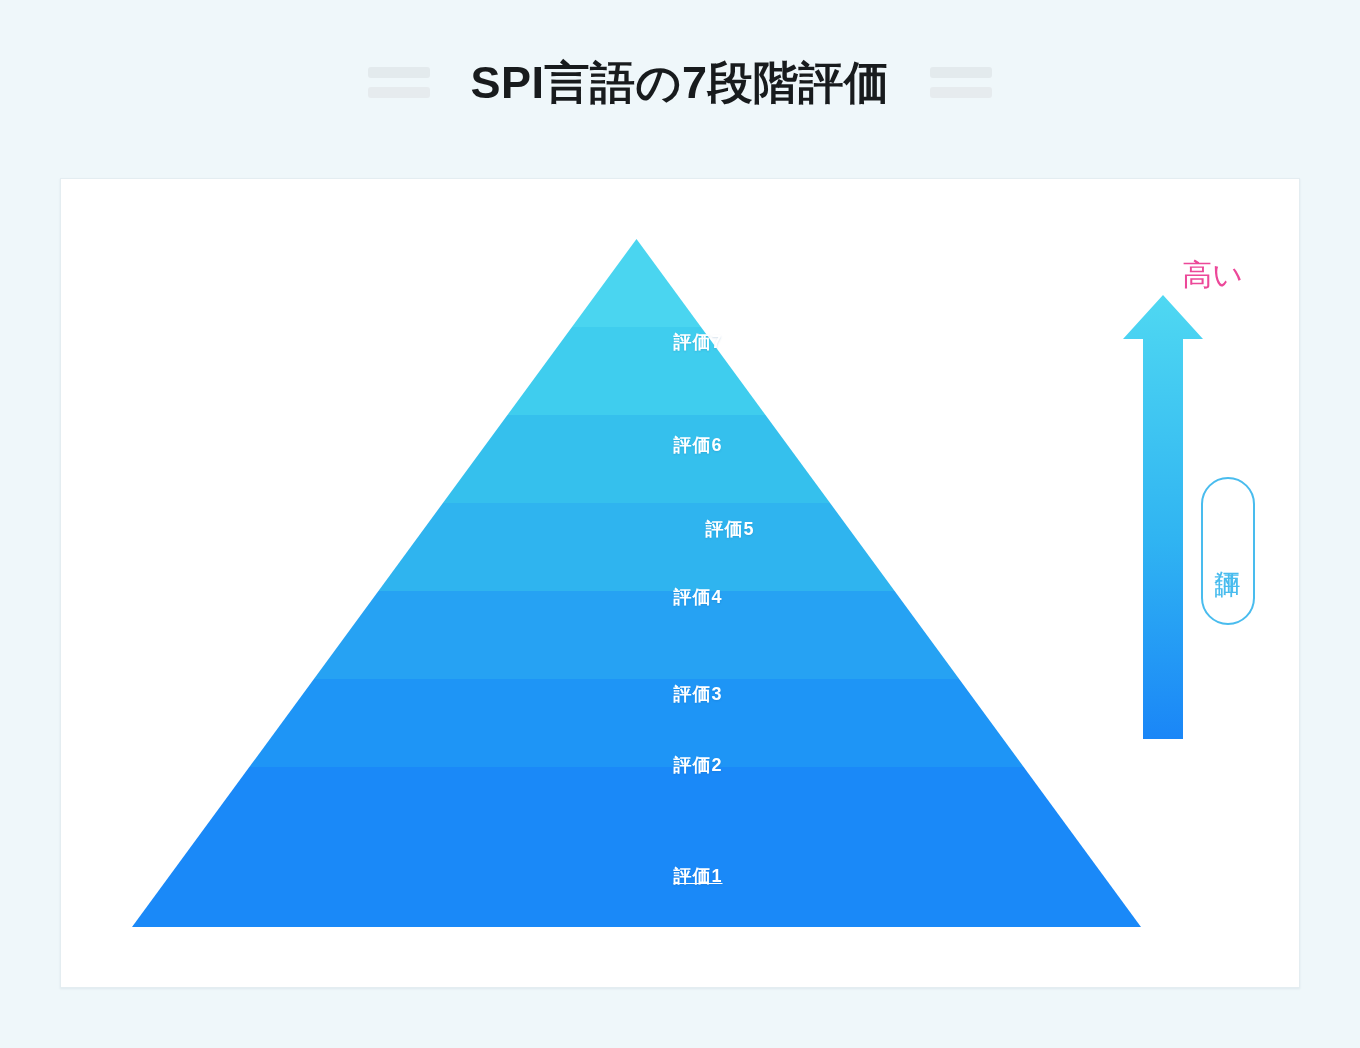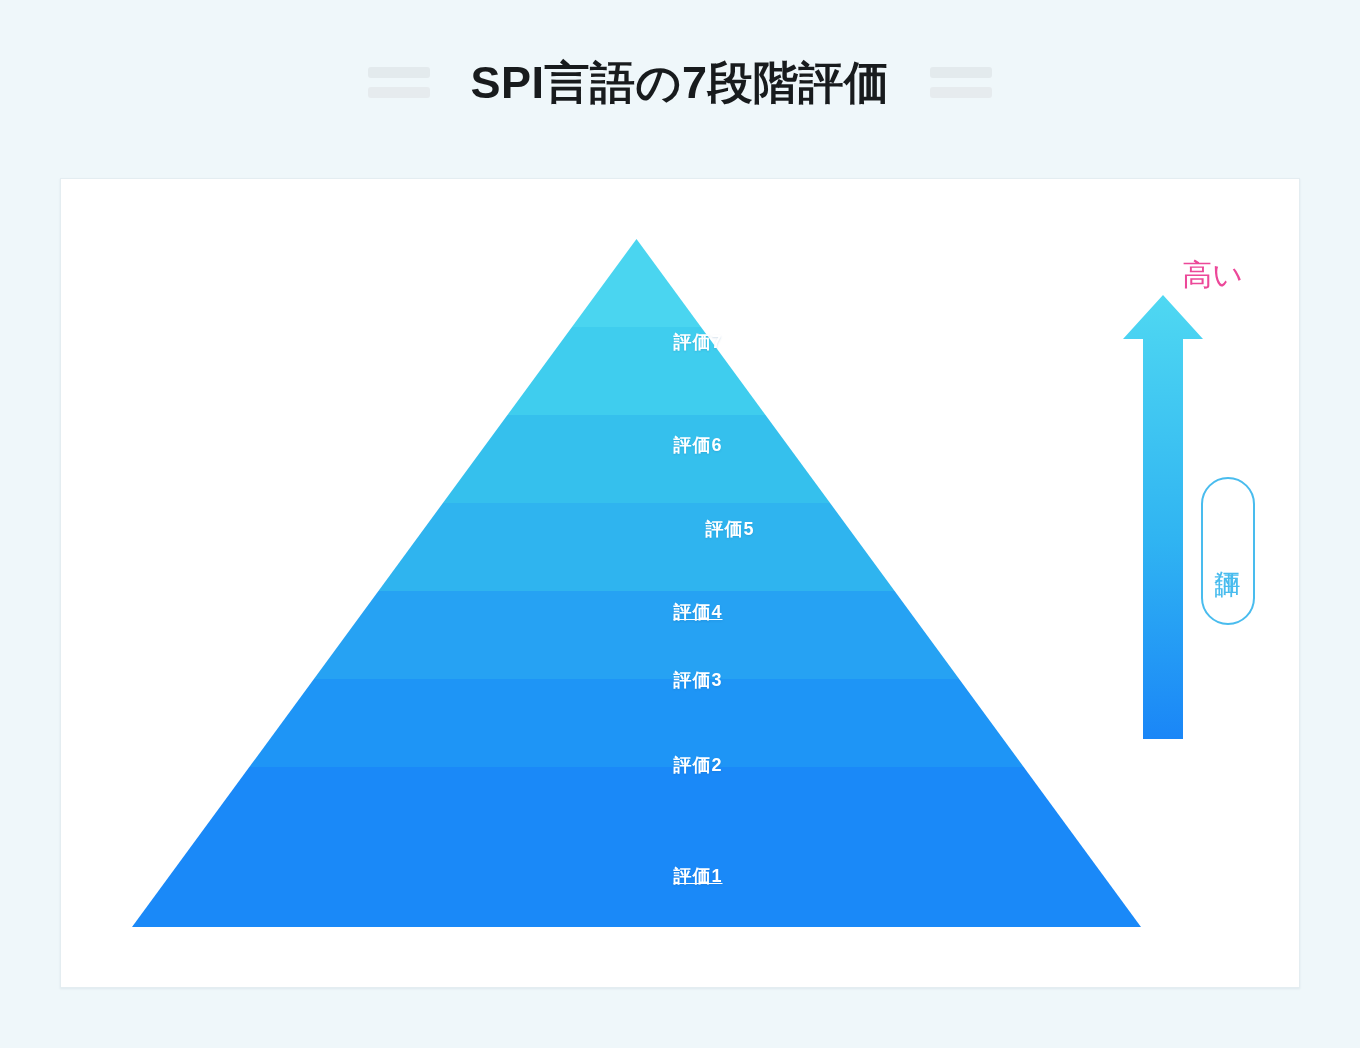--- a/index.html
+++ b/index.html
@@ -102,22 +102,22 @@
           <rect id="tier-4" x="0" y="264" width="1009" height="88" fill="#2fb4ef"></rect>
           <rect id="tier-3" x="0" y="352" width="1009" height="88" fill="#26a2f3"></rect>
           <rect id="tier-2" x="0" y="440" width="1009" height="88" fill="#1e95f6"></rect>
           <rect id="tier-1" x="0" y="528" width="1009" height="160" fill="#1a89f8"></rect>
         </g>
       </svg>
 
       <div class="tier-label" id="lbl-7" style="left: 566px; top: 103px;">評価7</div>
       <div class="tier-label" id="lbl-6" style="left: 566px; top: 206px;">評価6</div>
       <div class="tier-label" id="lbl-5" style="left: 566px; top: 290px; margin-left: 32px;">評価5</div>
-      <div class="tier-label" id="lbl-4" style="left: 566px; top: 373px; text-decoration: underline;">評価4</div>
-      <div class="tier-label" id="lbl-3" style="left: 566px; top: 441px;">評価3</div>
+      <div class="tier-label" id="lbl-4" style="left: 566px; top: 358px;">評価4</div>
+      <div class="tier-label" id="lbl-3" style="left: 566px; top: 455px;">評価3</div>
       <div class="tier-label" id="lbl-2" style="left: 566px; top: 526px;">評価2</div>
       <div class="tier-label" id="lbl-1" style="left: 566px; top: 637px; text-decoration: underline;">評価1</div>
     </div>
 
     <div class="gauge">
       <div class="gauge-top-label">高い</div>
 
       <div class="gauge-arrow">
         <svg viewBox="0 0 160 444" width="160" height="444">
           <defs>

